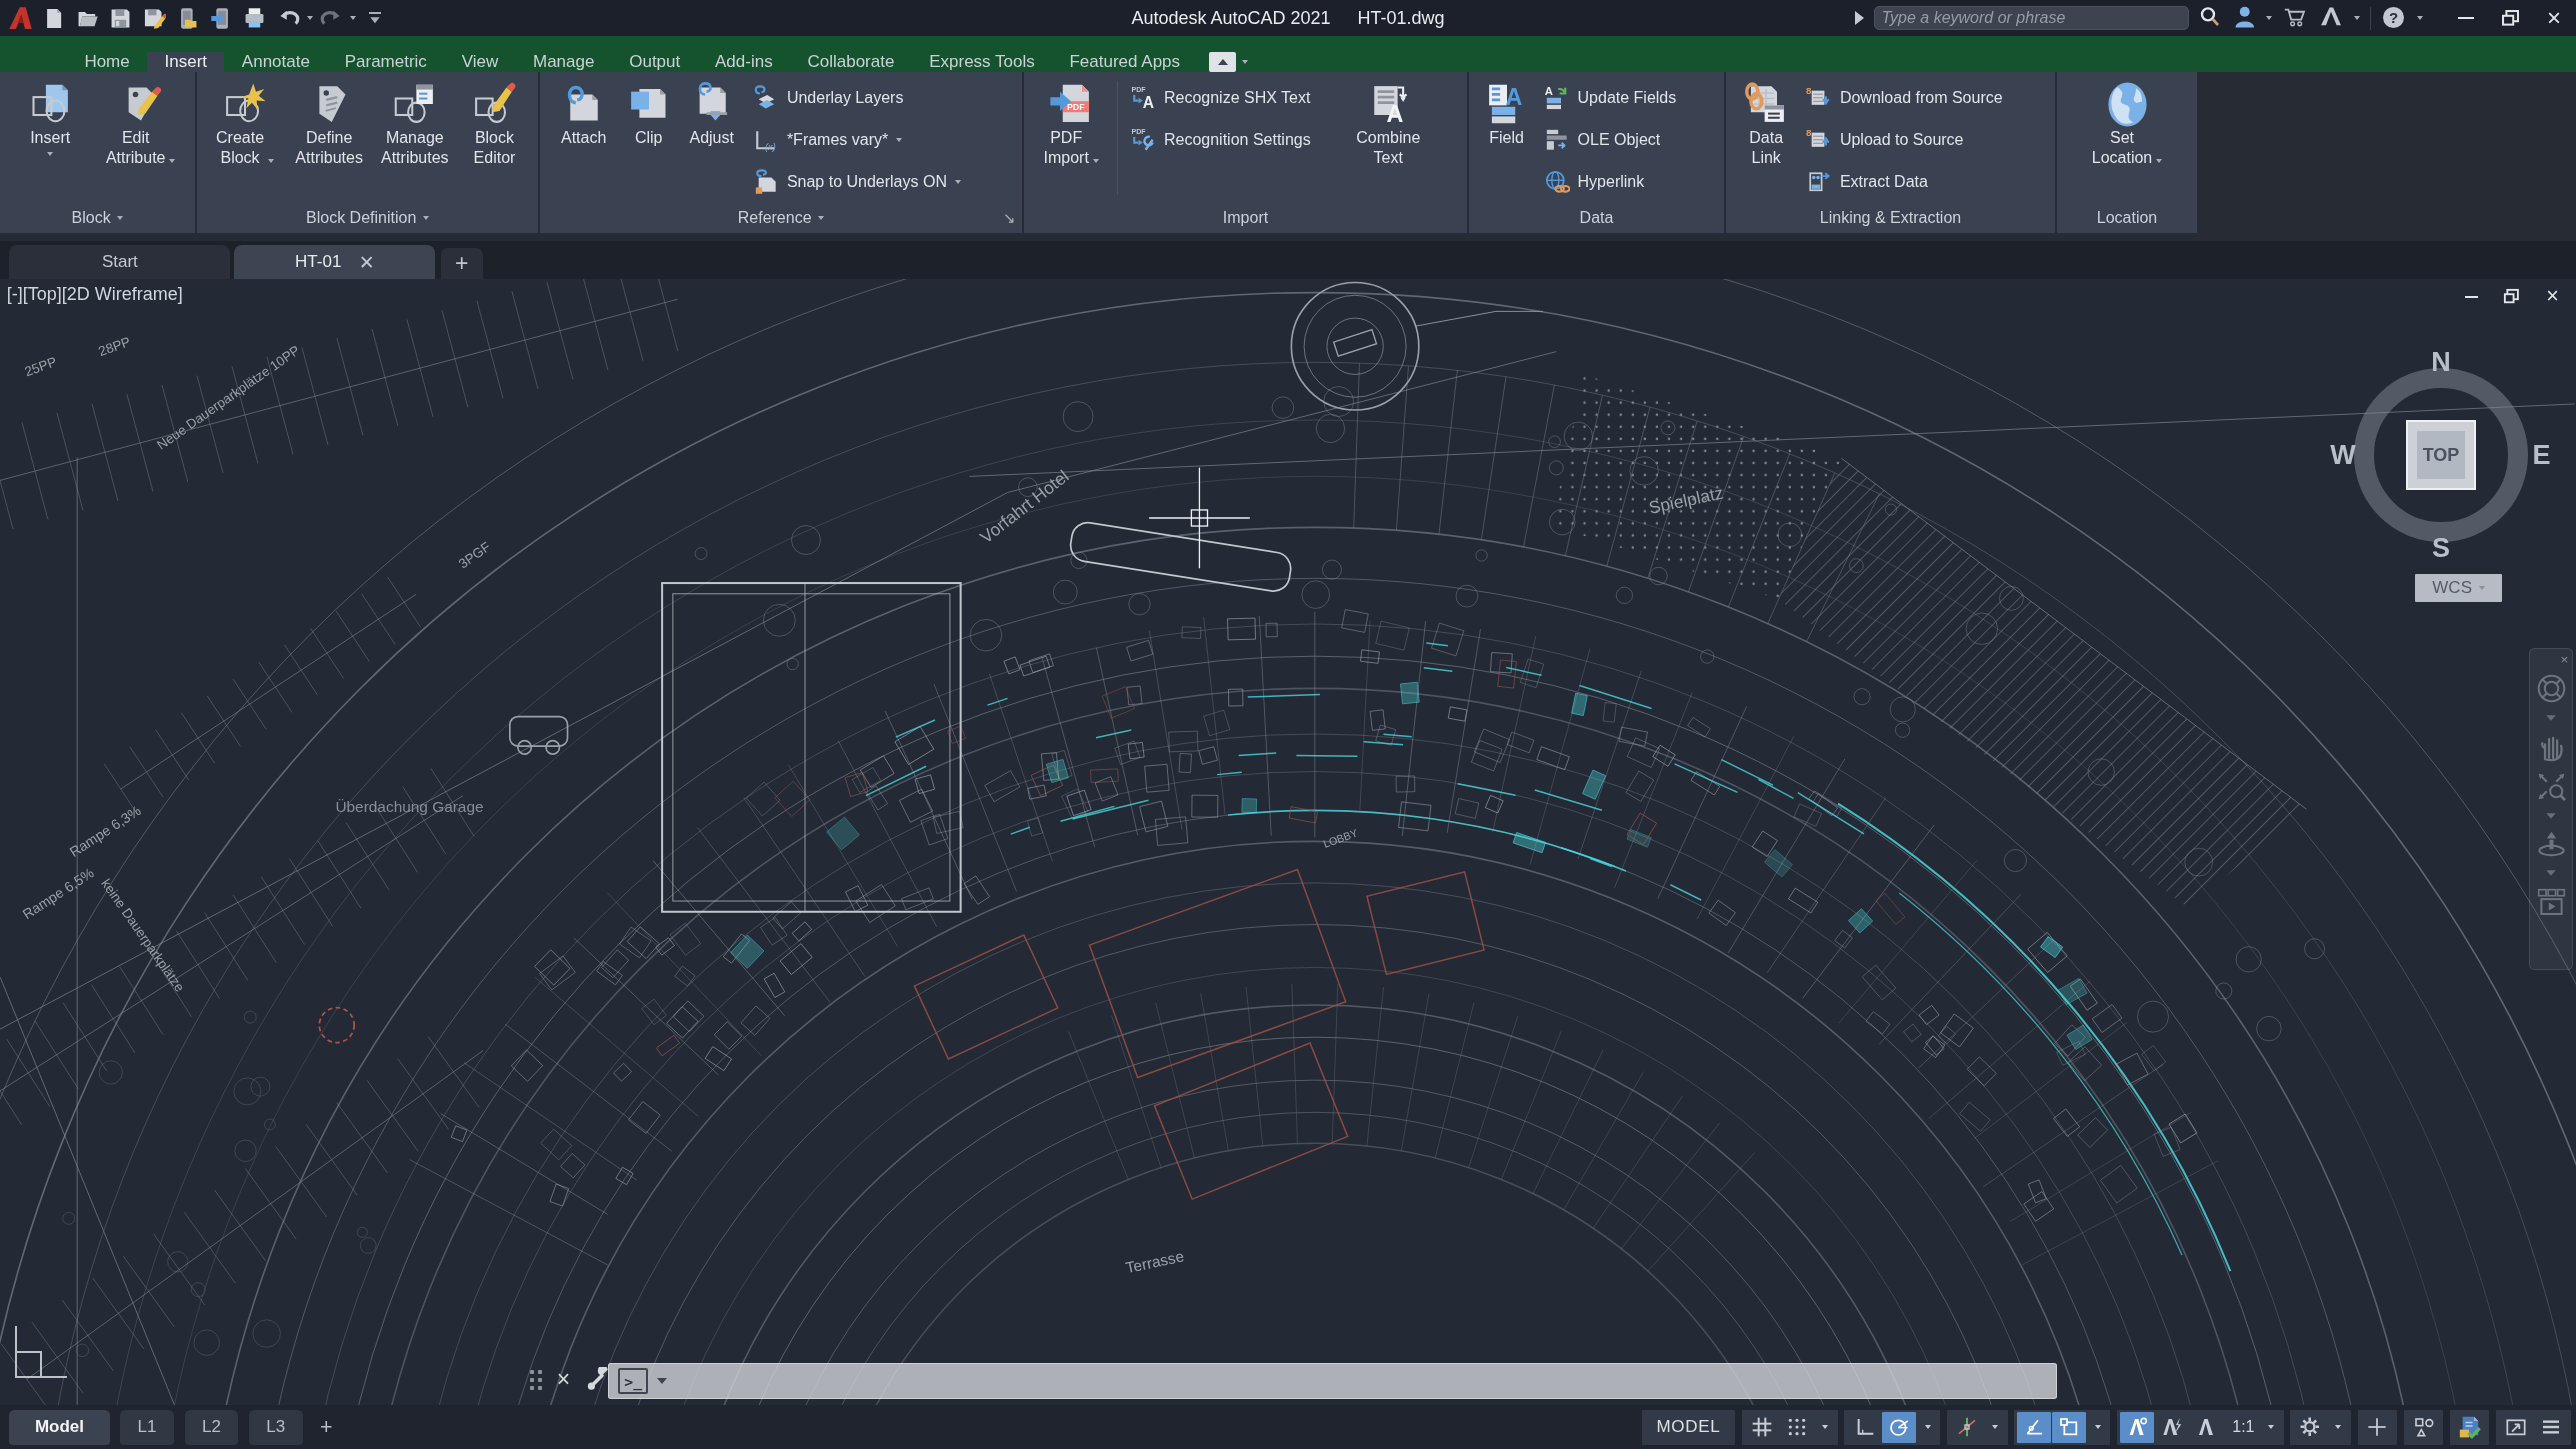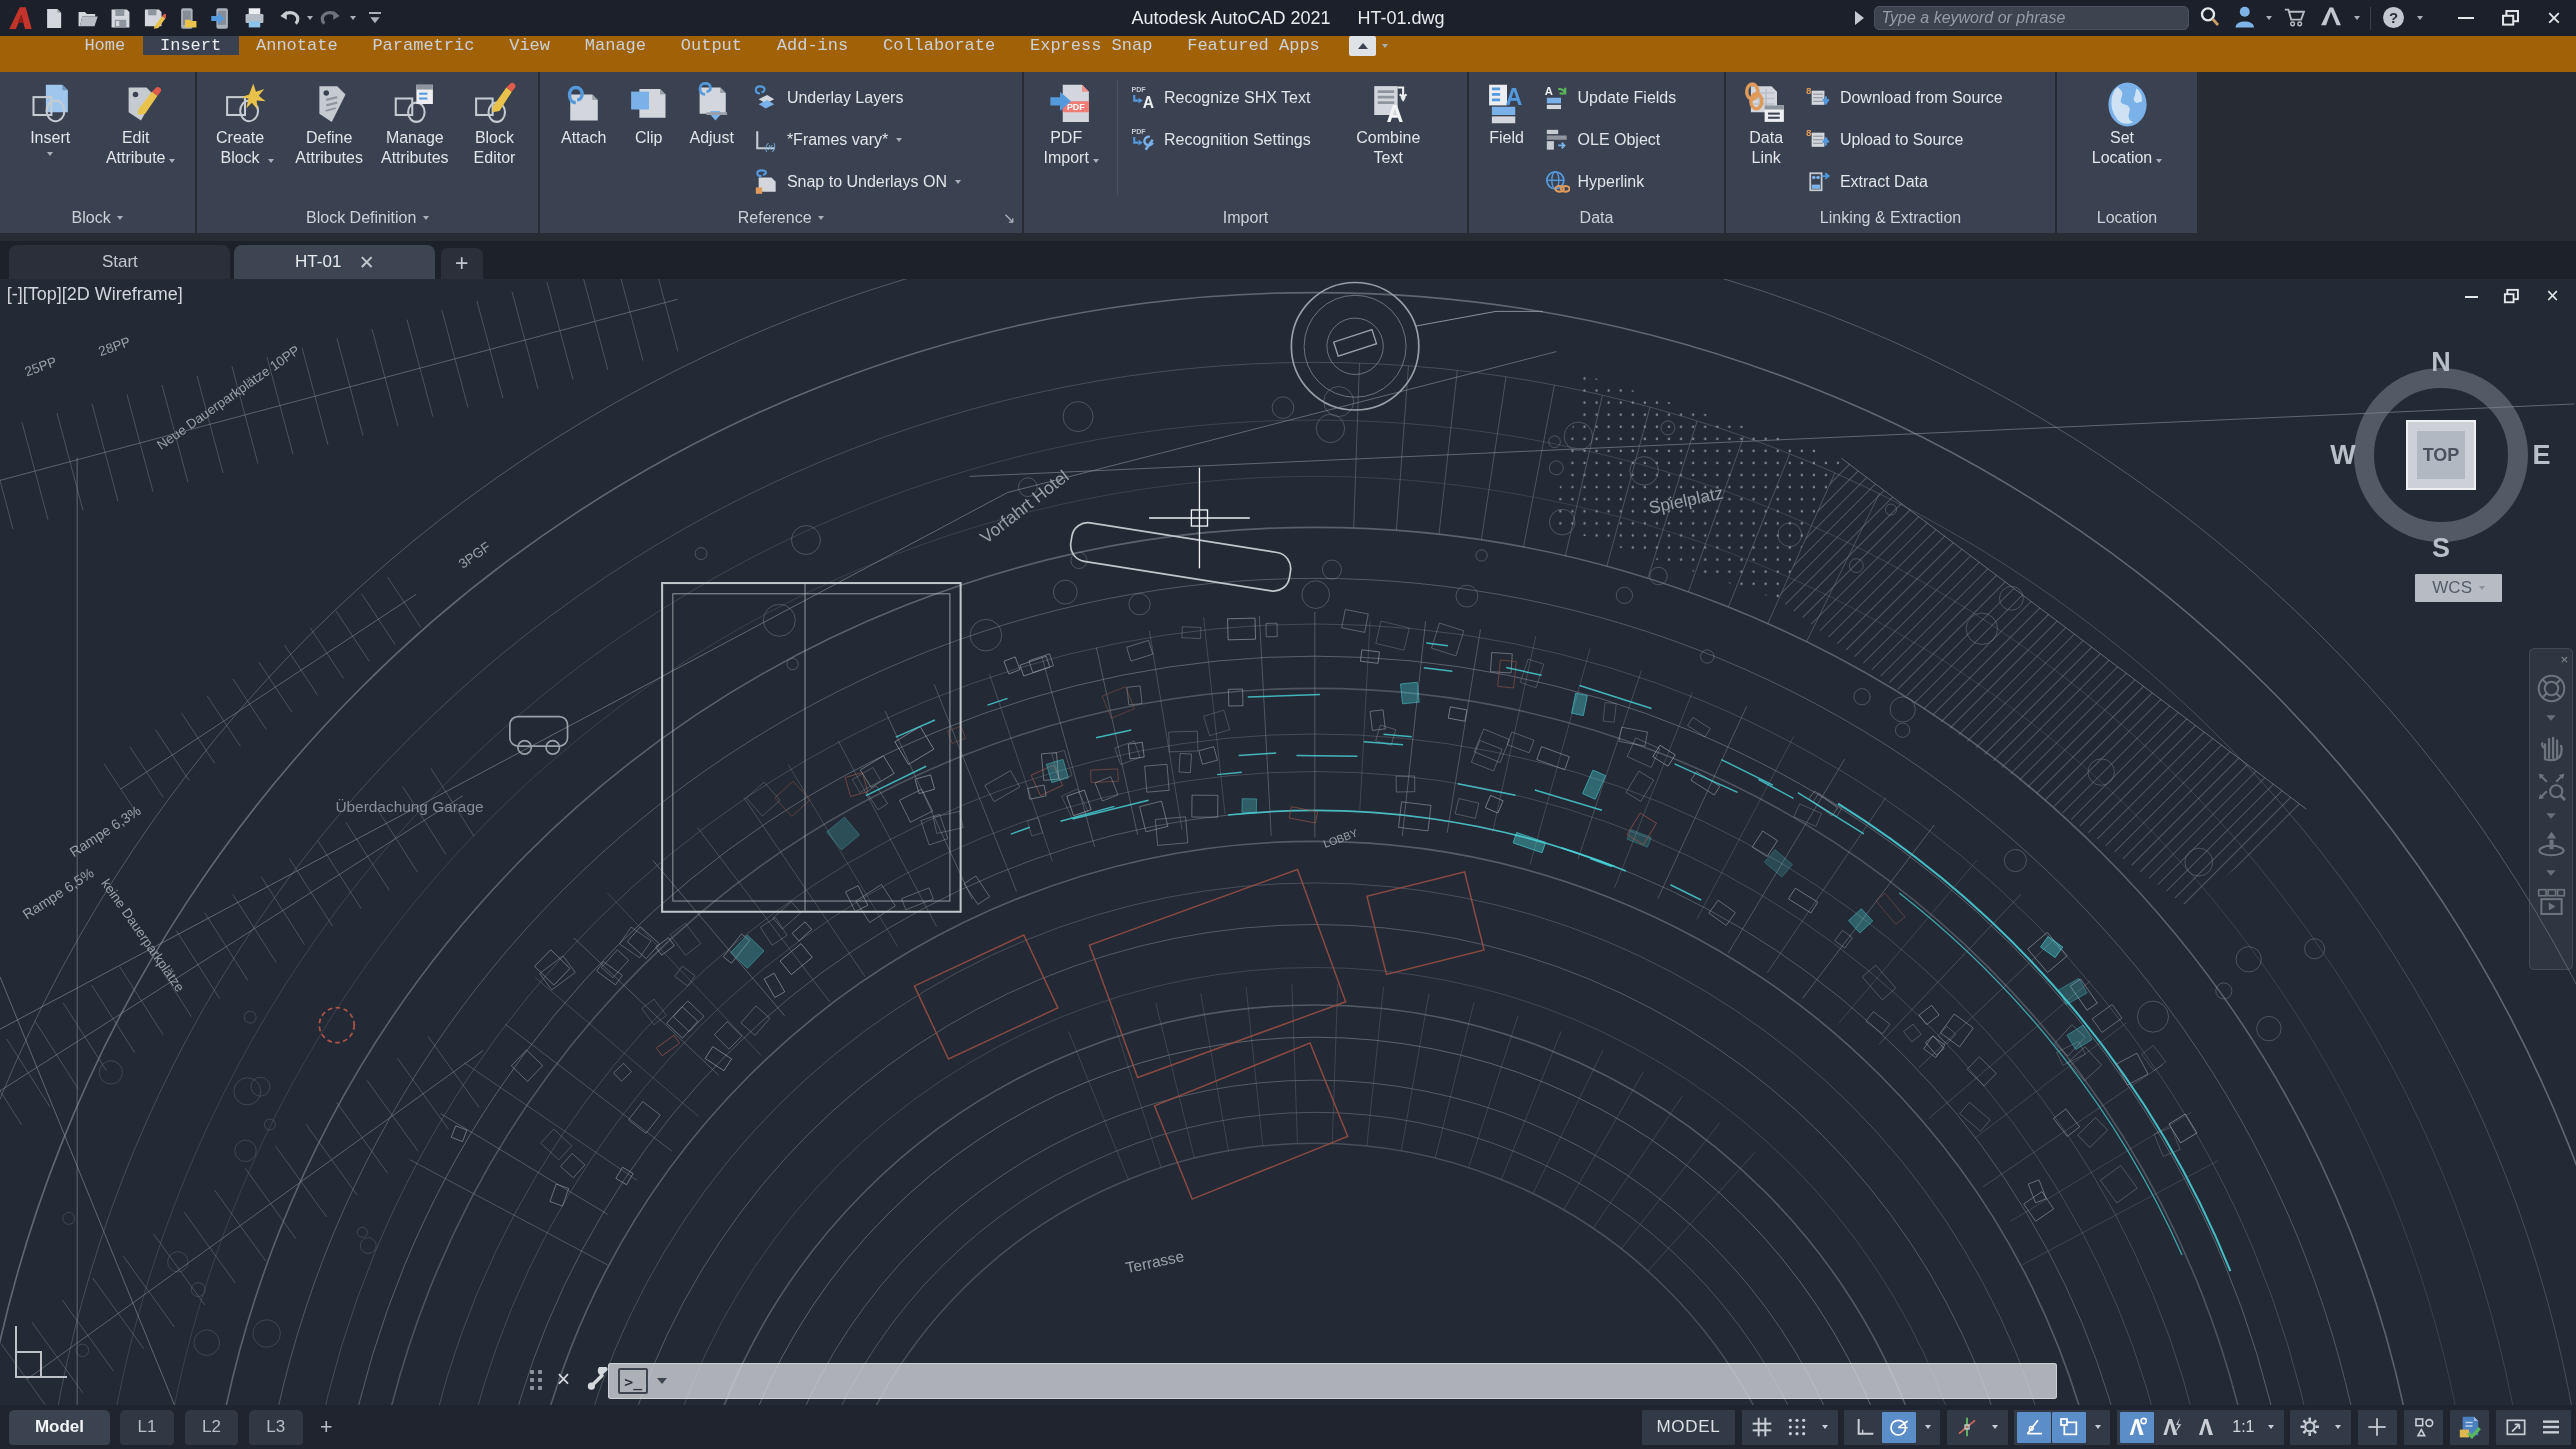--- a/index.html
+++ b/index.html
@@ -24,22 +24,22 @@
   .searchbox input { width:100%; background:transparent; border:none; outline:none; color:#cdd2d9;
                      font-style:italic; font-size:16px; font-family:"Liberation Sans",sans-serif; }
   .searchbox input::placeholder { color:#969da8; }
   .winbtns { display:flex; align-items:center; gap:0; margin-left:12px; }
   .winbtn { width:44px; height:36px; display:flex; align-items:center; justify-content:center; }
   .minbar { width:16px; height:2px; background:#e3e6ea; display:block; }
   .xglyph { font-size:24px; color:#e3e6ea; line-height:1; }
   .tdivider { width:1.3px; height:23px; background:#3a4150; }
 
   
-  .menurow { position:absolute; left:0; top:36px; width:2576px; height:36px; background:#a16207;
-             display:flex; align-items:flex-start; padding-left:67px;font-family:Liberation Mono, monospace; }
+  .menurow { position:absolute; left:0; top:36px; width:2576px; height:36px; background:#14532d;
+             display:flex; align-items:flex-end; padding-left:67px; }
   .mtab { display:flex; align-items:center; padding:0 17.4px; font-size:17px; color:#ccd1d8; cursor:default; }
   .mtab.active { background:#3a4150; color:#eceef1; }
   .ribbon-toggle { display:flex; align-items:center; gap:5.4px; margin-left:12px; }
   .rt-box { width:27px; height:20px; background:#dfe2e7; border-radius:2px; display:flex; align-items:center; justify-content:center; }
   .rt-box .up { width:0;height:0;border-left:5.4px solid transparent;border-right:5.4px solid transparent;border-bottom:6px solid #3a4150; }
 
   
   .ribbon { position:absolute; left:0; top:72px; width:2576px; height:169px; background:#262b34; display:flex; }
   .panel { position:relative; height:161px; background:#3a4150; display:flex; flex-direction:column; }
   .panel-body { display:flex; align-items:flex-start; padding:4px 6.7px 0 6.7px; height:131px; }
@@ -282,21 +282,21 @@
   <nav class="menurow">
     <span class="mtab">Home</span>
     <span class="mtab active">Insert</span>
     <span class="mtab">Annotate</span>
     <span class="mtab">Parametric</span>
     <span class="mtab">View</span>
     <span class="mtab">Manage</span>
     <span class="mtab">Output</span>
     <span class="mtab">Add-ins</span>
     <span class="mtab">Collaborate</span>
-    <span class="mtab">Express Snap</span>
+    <span class="mtab">Express Tools</span>
     <span class="mtab">Featured Apps</span>
     <span class="ribbon-toggle">
       <span class="rt-box">
           <span class="up"></span>
         </span>
       <span class="caret sm"></span>
     </span>
   </nav>
 
   <section class="ribbon">

